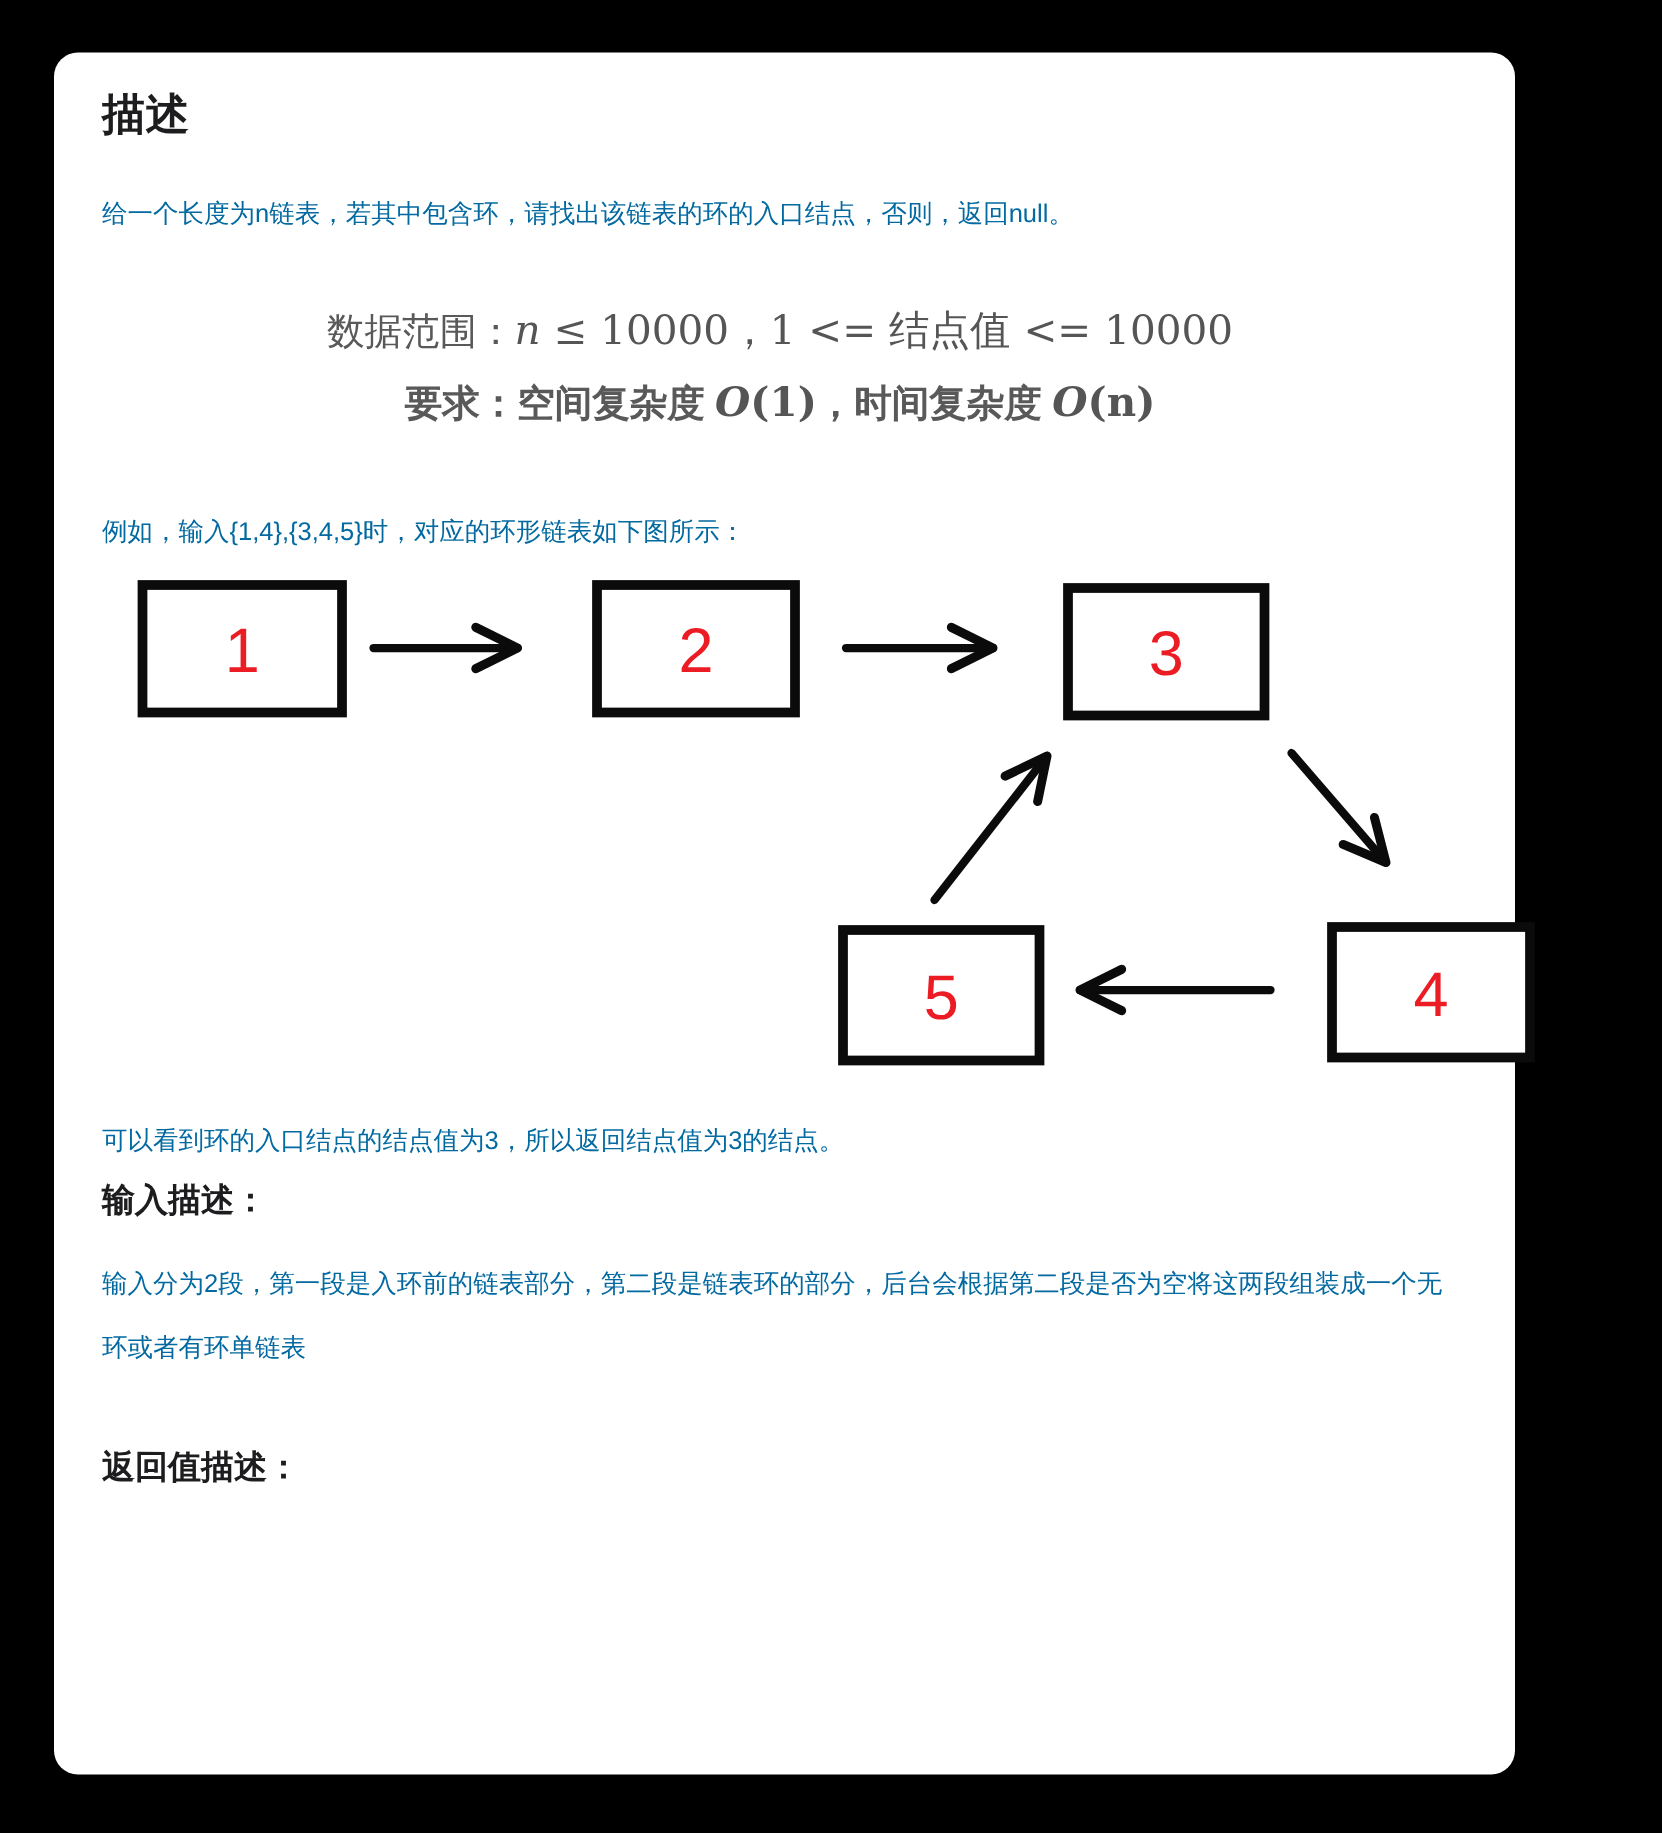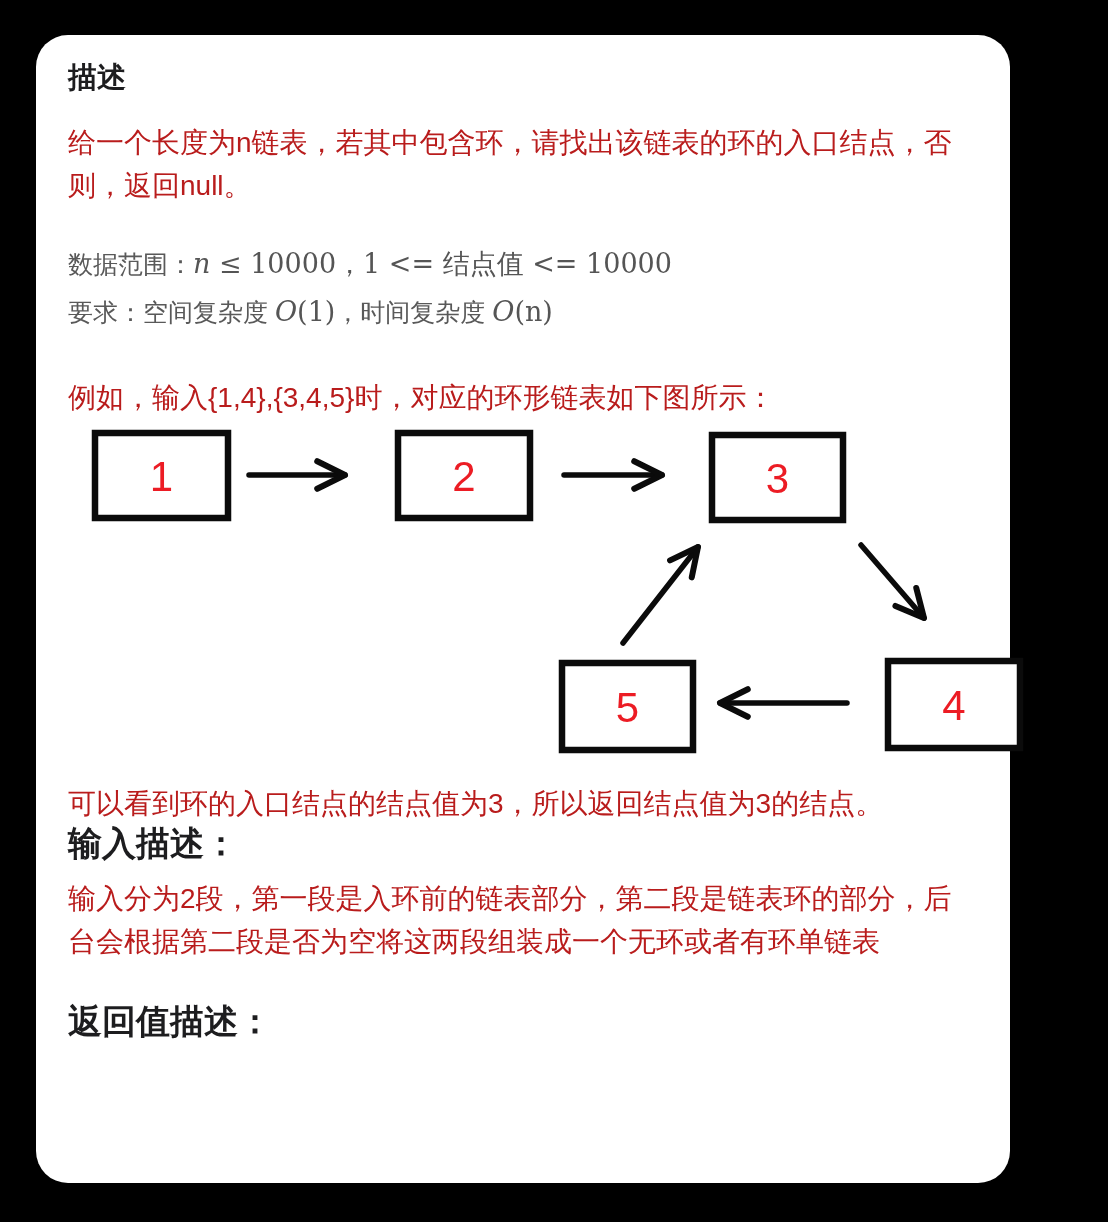--- a/index.html
+++ b/index.html
@@ -6,36 +6,36 @@
   body{
     background:#000;
     font-family:"Liberation Sans", sans-serif;
     width:1108px;height:1222px;
   }
   .page{
     position:relative;width:1108px;height:1222px;background:#000;overflow:hidden;
   }
   .card{
     position:absolute;left:36px;top:35px;width:974px;height:1148px;
-    background:#fff;border-radius:32px;box-sizing:border-box;
+    background:#fff;border-radius:16px;box-sizing:border-box;
     padding:24px 38px 20px 32px;
     box-shadow:0 0 0 1px rgba(0,0,0,0.35);
   }
   h2.title{
     margin:0 0 26px 0;font-size:29px;line-height:36px;font-weight:bold;color:#1d1d1f;
   }
   h3.subtitle{
-    margin:0 0 16px 0;font-size:34px;line-height:36px;font-weight:bold;color:#1d1d1f;
+    margin:0 0 16px 0;font-size:22px;line-height:36px;font-weight:bold;color:#1d1d1f;
   }
   p.body{
-    margin:0;font-size:28px;line-height:43px;color:#b91c1c;
+    margin:0;font-size:17px;line-height:43px;color:#0369a1;
   }
   p.statement{margin:8px 0 33px 0;}
-  p.mathline{font-size:25px;line-height:48px;margin:0;color:#595959;}
-  p.req{margin-bottom:40px;}
+  p.mathline{font-size:25px;line-height:48px;margin:0;color:#595959;text-align:center;}
+  p.req{margin-bottom:40px;font-weight:bold;}
   p.example{margin-bottom:0;}
   .math{
     font-family:"DejaVu Serif", serif;
     font-size:27px;color:#555;
   }
   .mvar{font-style:italic;}
   .diagram-wrap{margin:1px 0 22px 0;}
   svg.diagram{display:block;}
   p.conclusion{}
   p.input-text{margin-bottom:40px;}

